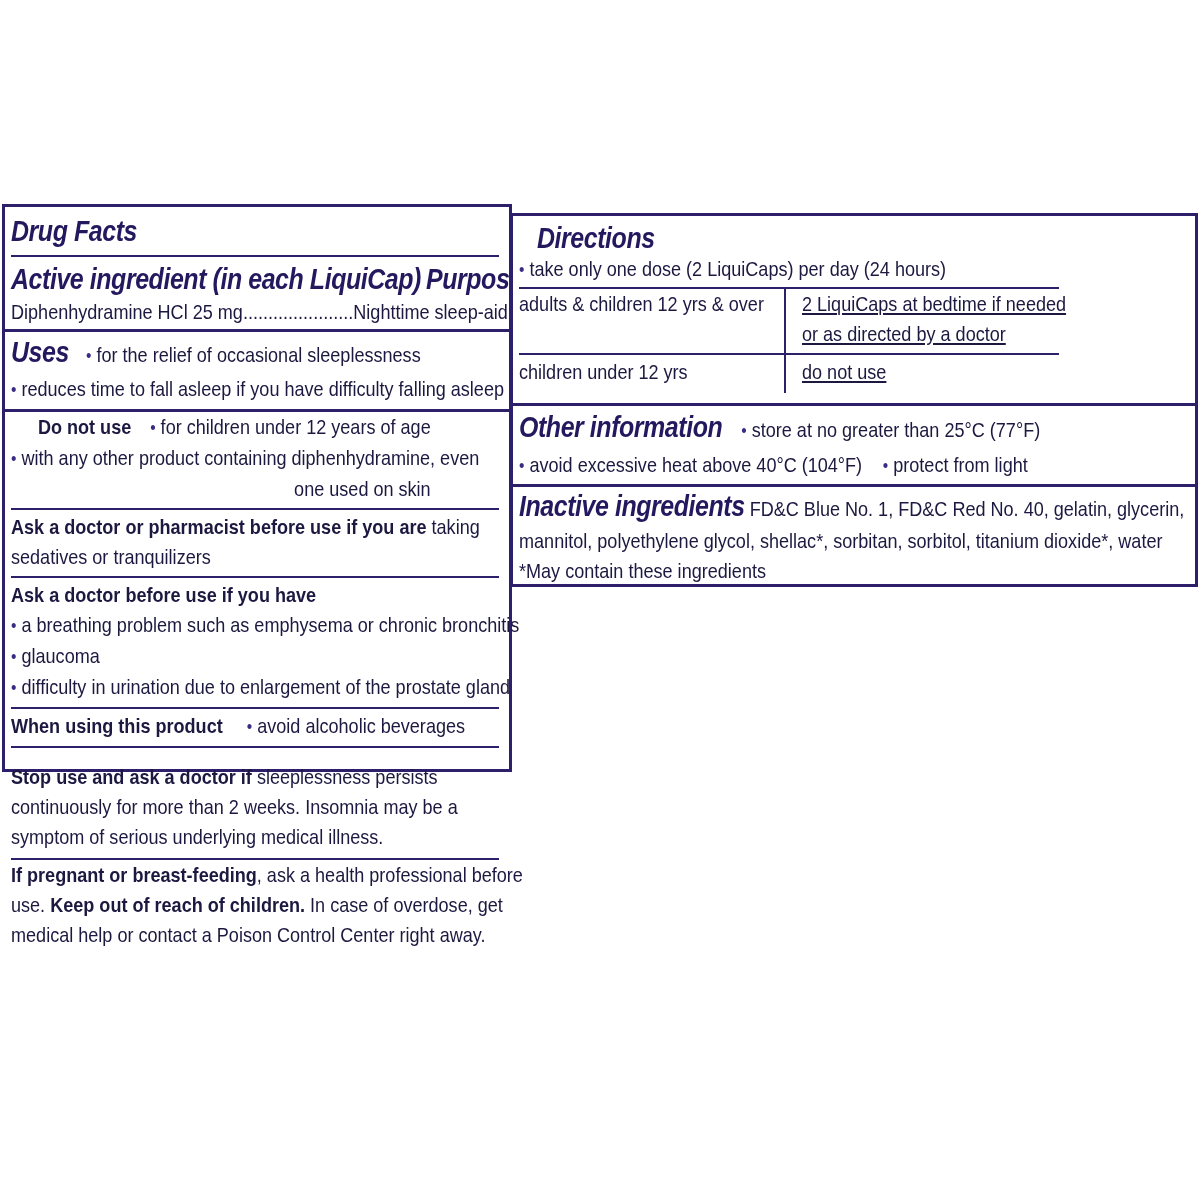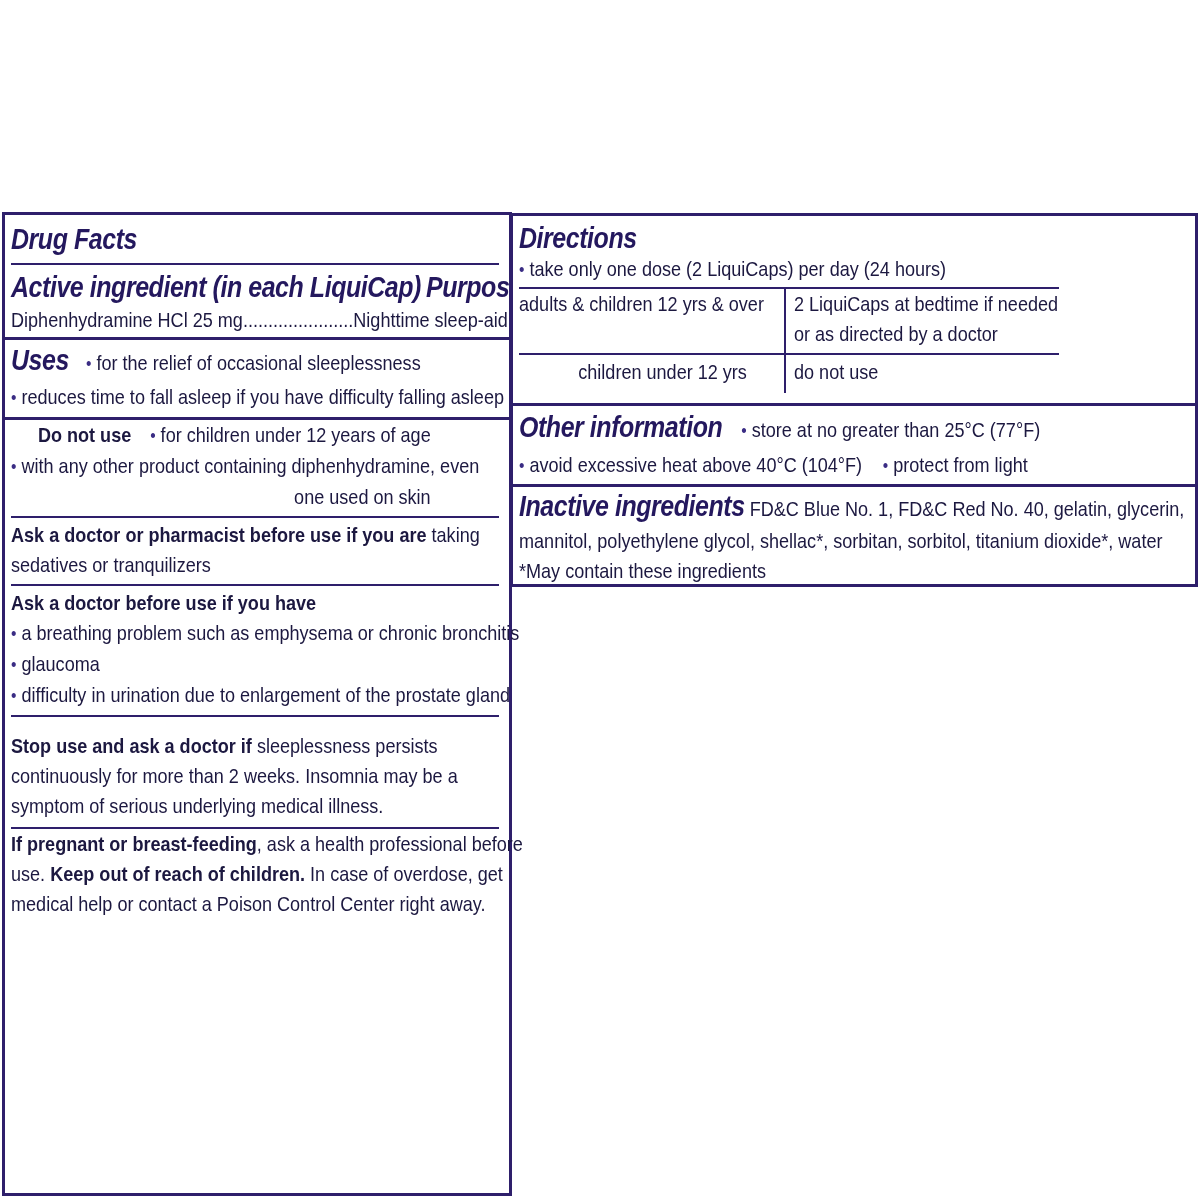--- a/index.html
+++ b/index.html
@@ -1,32 +1,32 @@
 <!DOCTYPE html>
 <html><head>
 <meta charset="utf-8">
 <style>
   html,body{margin:0;padding:0;background:#ffffff;}
   body{width:1200px;height:1200px;position:relative;overflow:hidden;
        font-family:"Liberation Sans", sans-serif;color:#1c1840;}
   .panel{position:absolute;border:3px solid #2e1f6b;box-sizing:border-box;background:#fff;}
-  #left{left:2px;top:212px;width:510px;height:984px;}
+  #left{left:2px;top:204px;width:510px;height:568px;}
   #right{left:510px;top:213px;width:688px;height:374px;}
   .sec{border-bottom:3px solid #2e1f6b;padding:0 6px;box-sizing:border-box;}
   .sub{border-bottom:2px solid #2e1f6b;margin:0 4px 0 0;}
   .h{font-weight:bold;font-style:italic;color:#24185e;letter-spacing:-0.5px;transform:scaleX(0.86);transform-origin:left;display:inline-block;white-space:nowrap;}
   .line{font-size:21px;line-height:30px;white-space:nowrap;transform:scaleX(0.86);transform-origin:left;display:block;}
   .b{font-weight:bold;color:#1c1840;}
   .dot{color:#3a2c84;font-size:18px;}
   .title{font-size:29px;line-height:40px;}
   .ai{font-size:29px;line-height:36px;}
   .tbl{position:relative;}
   .row{display:flex;border-top:2px solid #2e1f6b;width:540px;}
   .c1{width:265px;border-right:2px solid #2e1f6b;padding-left:0;}
-  .c2{padding-left:8px;}
+  .c2{padding-left:16px;text-decoration:underline;}
 </style>
 </head>
 <body>
 
 <div id="left" class="panel">
   <div class="sec" style="padding-top:4px;">
     <div class="sub" style="height:44px;">
       <span class="h title">Drug Facts</span>
     </div>
     <div style="height:40px;position:relative;">
@@ -58,49 +58,52 @@
     <div class="sub" style="padding:2px 0 4px;">
       <div class="line"><span class="b">Ask a doctor or pharmacist before use if you are</span> <span>taking</span></div>
       <div class="line"><span>sedatives or tranquilizers</span></div>
     </div>
     <div class="sub" style="padding:2px 0 4px;">
       <div class="line"><span class="b">Ask a doctor before use if you have</span></div>
       <div class="line"><span class="dot">•</span> <span>a breathing problem such as emphysema or chronic bronchitis</span></div>
       <div class="line"><span class="dot">•</span> <span>glaucoma</span></div>
       <div class="line"><span class="dot">•</span> <span>difficulty in urination due to enlargement of the prostate gland</span></div>
     </div>
+    <div class="sub" style="padding:2px 0 4px;">
+      <div class="line"><span class="b">When using this product</span><span style="margin-left:28px;" class="dot">•</span> <span>avoid alcoholic beverages</span></div>
+    </div>
     <div class="sub" style="padding:14px 0 6px;">
       <div class="line"><span class="b">Stop use and ask a doctor if</span> <span>sleeplessness persists</span></div>
       <div class="line"><span>continuously for more than 2 weeks. Insomnia may be a</span></div>
       <div class="line"><span>symptom of serious underlying medical illness.</span></div>
     </div>
     <div style="padding:0 0 0;">
       <div class="line"><span class="b">If pregnant or breast-feeding</span><span>, ask a health professional before</span></div>
       <div class="line"><span>use.</span> <span class="b">Keep out of reach of children.</span> <span>In case of overdose, get</span></div>
       <div class="line"><span>medical help or contact a Poison Control Center right away.</span></div>
     </div>
   </div>
 </div>
 
 <div id="right" class="panel">
   <div class="sec" style="padding:6px 6px 0;height:190px;">
-    <div style="height:32px;"><span class="h" style="font-size:29px;">Directions</span></div>
+    <div style="height:32px;margin-left:18px;"><span class="h" style="font-size:29px;">Directions</span></div>
     <div class="line" style="padding-bottom:2px;"><span class="dot">•</span> <span>take only one dose (2 LiquiCaps) per day (24 hours)</span></div>
     <div class="tbl">
       <div class="row" style="height:64px;">
         <div class="c1">
             <span class="line">adults &amp; children 12 yrs &amp; over</span>
           </div>
         <div class="c2">
             <span class="line">2 LiquiCaps at bedtime if needed</span>
             <span class="line">or as directed by a doctor</span>
           </div>
       </div>
       <div class="row" style="height:38px;border-bottom:none;">
-        <div class="c1" style="padding-top:2px;text-align:right;">
+        <div class="c1" style="padding-top:2px;">
             <span class="line">children under 12 yrs</span>
           </div>
         <div class="c2" style="padding-top:2px;">
             <span class="line">do not use</span>
           </div>
       </div>
     </div>
   </div>
 
   <div class="sec" style="padding:2px 6px 2px;height:81px;">

